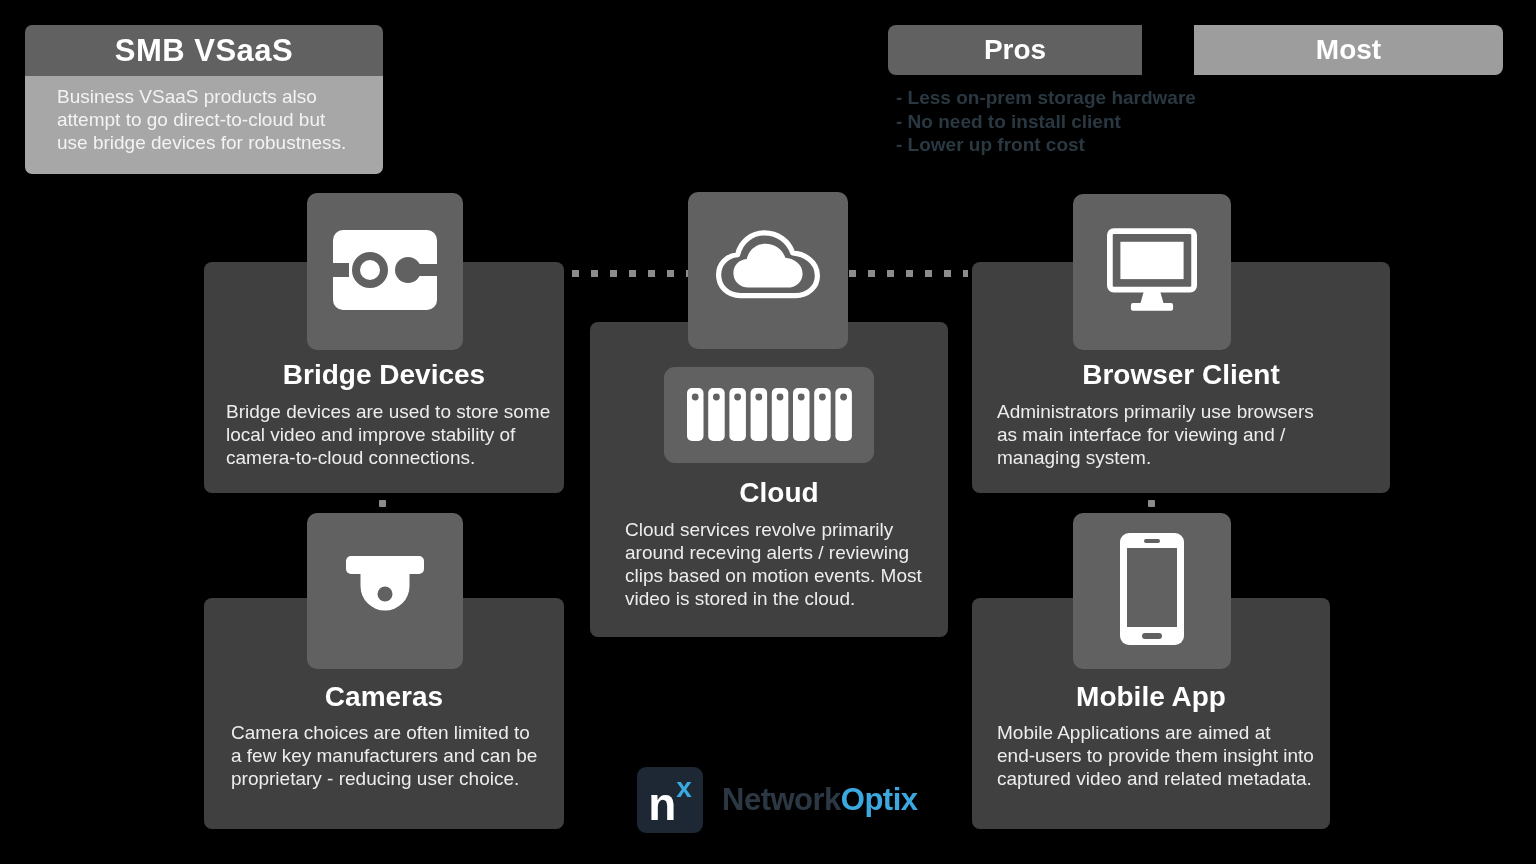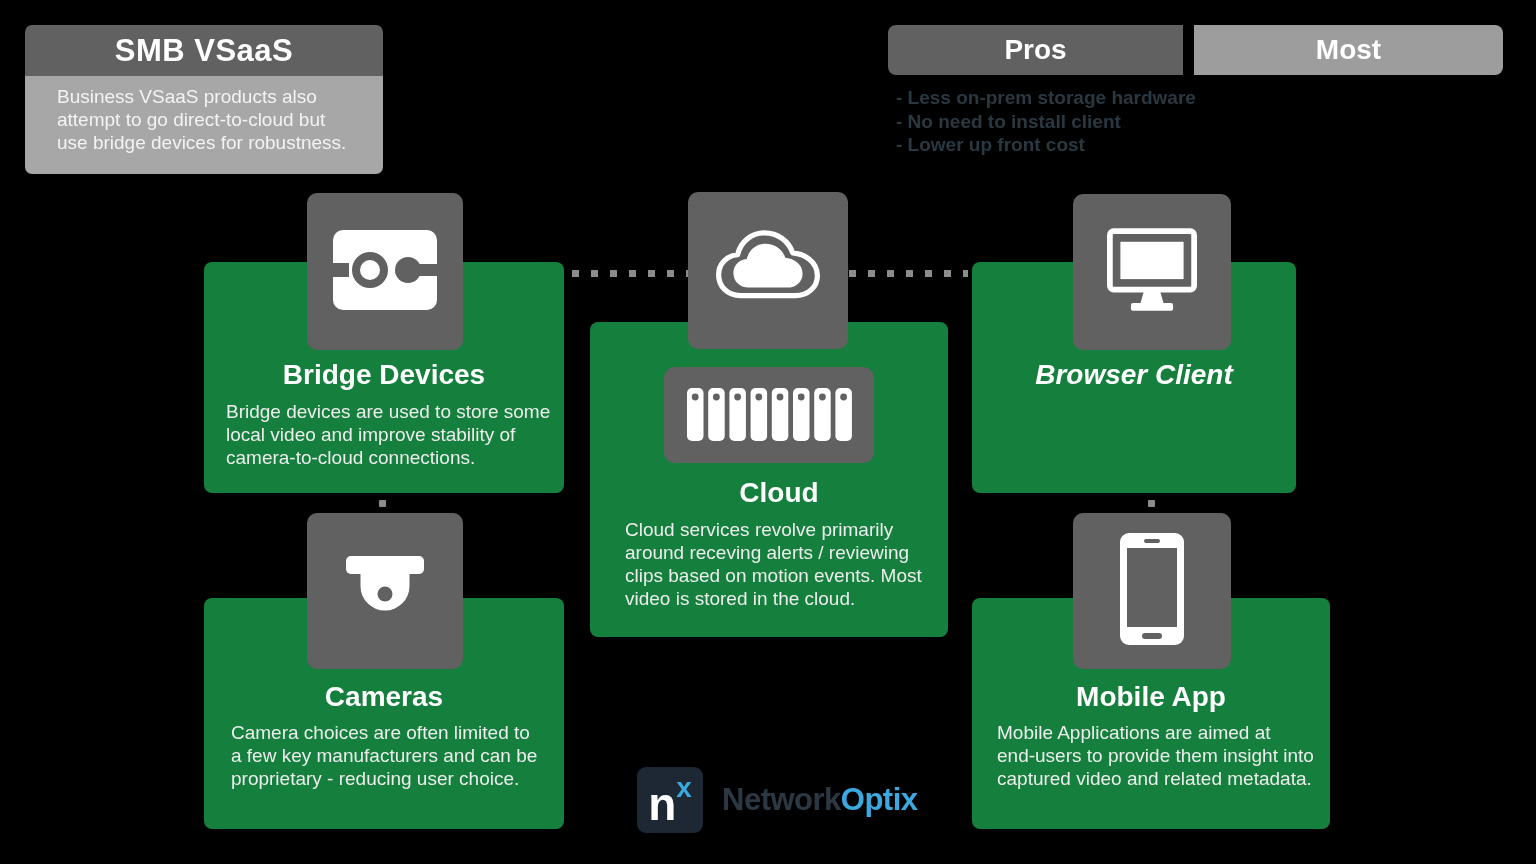--- a/index.html
+++ b/index.html
@@ -22,21 +22,21 @@
   }
   .intro-title { color: #fff; font-size: 31px; font-weight: bold; letter-spacing: 0.5px; }
   .intro-body {
     height: 98px; background: #a7a7a7; border-radius: 0 0 7px 7px;
     padding: 9px 20px 8px 32px;
   }
   .intro-body p { color: #f3f3f3; font-size: 19px; line-height: 23px; white-space: pre-line; }
 
   
   .pc-header { position: absolute; top: 25px; height: 50px; display: flex; align-items: center; justify-content: center; }
-  .pros-header { left: 888px; width: 295px; background: #616161; border-radius: 8px 0 0 8px; }
+  .pros-header { left: 888px; width: 254px; background: #616161; border-radius: 8px 0 0 8px; }
   .cons-header { left: 1194px; width: 309px; background: #9d9d9d; border-radius: 0 8px 8px 0; }
   .pc-header span { color: #fff; font-size: 28px; font-weight: bold; }
   .pc-list { position: absolute; top: 86px; list-style: none; }
   .pros-list { left: 896px; width: 300px; }
   .cons-list { left: 1208px; width: 300px; }
   .pc-list li { color: #2a3842; font-size: 19px; font-weight: bold; line-height: 23.5px; }
 
   
   .dots-h {
     position: absolute; top: 270px; height: 7px;
@@ -53,25 +53,25 @@
     position: absolute; background: #616161; border-radius: 10px;
     display: flex; align-items: center; justify-content: center; z-index: 2;
   }
   .tile-bridge  { left: 307px; top: 193px; width: 156px; height: 157px; }
   .tile-cloud   { left: 688px; top: 192px; width: 160px; height: 157px; }
   .tile-browser { left: 1073px; top: 194px; width: 158px; height: 156px; }
   .tile-cameras { left: 307px; top: 513px; width: 156px; height: 156px; }
   .tile-mobile  { left: 1073px; top: 513px; width: 158px; height: 156px; }
 
   
-  .card { position: absolute; background: #15803d; border-radius: 8px; z-index: 1; }
+  .card { position: absolute; background: #404040; border-radius: 8px; z-index: 1; }
   .card-bridge  { left: 204px; top: 262px; width: 360px; height: 231px; }
   .card-cameras { left: 204px; top: 598px; width: 360px; height: 231px; }
   .card-cloud   { left: 590px; top: 322px; width: 358px; height: 315px; }
-  .card-browser { left: 972px; top: 262px; width: 324px; height: 231px; font-style: italic; }
+  .card-browser { left: 972px; top: 262px; width: 418px; height: 231px; }
   .card-mobile  { left: 972px; top: 598px; width: 358px; height: 231px; }
 
   .node-title {
     position: absolute; left: 0; width: 100%; text-align: center;
     color: #fff; font-size: 28px; font-weight: bold;
   }
   .card-bridge .node-title, .card-browser .node-title { top: 97px; }
   .card-cameras .node-title, .card-mobile .node-title { top: 83px; }
   .card-cloud .node-title { top: 155px; padding-left: 20px; }
 
@@ -212,20 +212,23 @@
       <svg width="90" height="85" viewBox="0 0 94 88">
         <rect x="3" y="3" width="88" height="61" rx="4" fill="none" stroke="#ffffff" stroke-width="6"></rect>
         <rect x="14" y="14" width="66" height="39" fill="#ffffff"></rect>
         <polygon points="39,64 55,64 59,78 35,78" fill="#ffffff"></polygon>
         <rect x="25" y="78" width="44" height="8" rx="2" fill="#ffffff"></rect>
       </svg>
     </span>
   </div>
   <div class="card card-browser">
     <h2 class="node-title">Browser Client</h2>
+    <p class="node-body">Administrators primarily use browsers
+as main interface for viewing and /
+managing system.</p>
   </div>
 
   <div class="tile tile-mobile">
     <span>
       <svg width="64" height="112" viewBox="0 0 64 112">
         <rect x="0" y="0" width="64" height="112" rx="9" fill="#ffffff"></rect>
         <rect x="7" y="15" width="50" height="79" fill="#616161"></rect>
         <rect x="24" y="6" width="16" height="4" rx="2" fill="#616161"></rect>
         <rect x="22" y="100" width="20" height="6" rx="3" fill="#616161"></rect>
       </svg>

